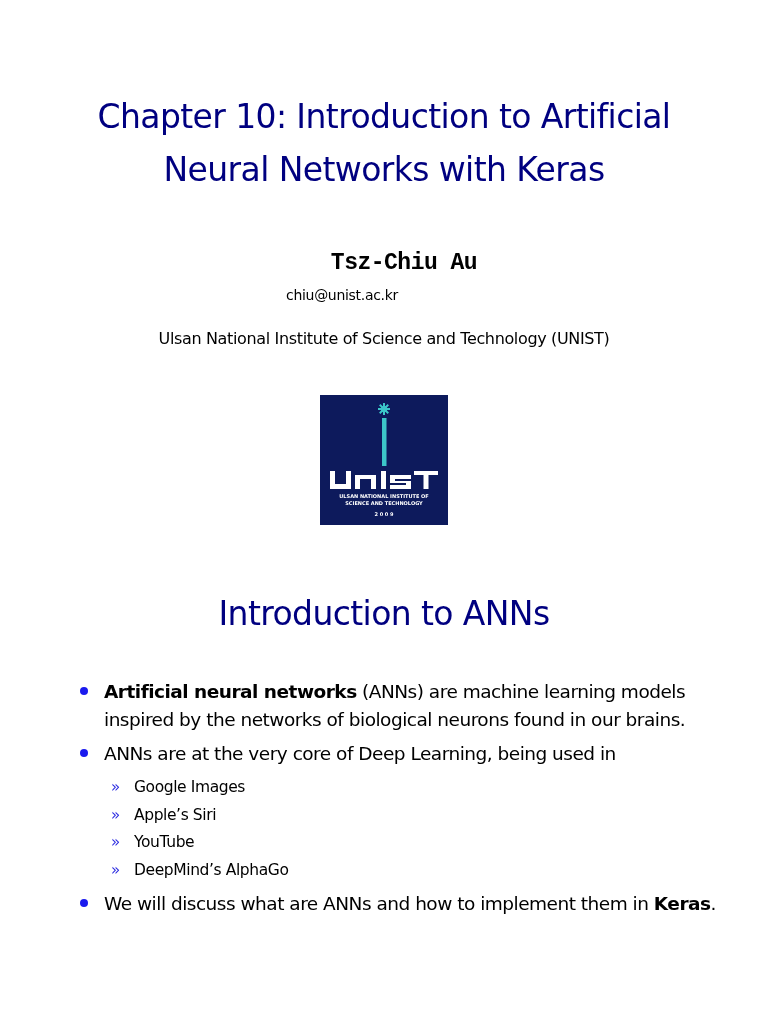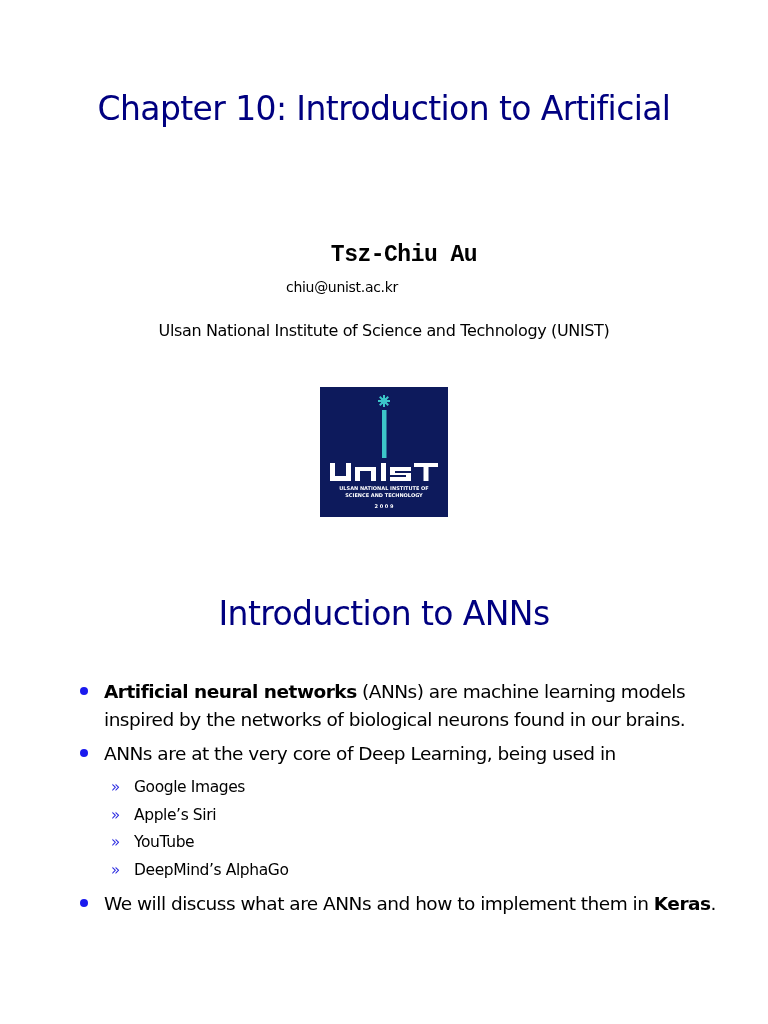--- a/index.html
+++ b/index.html
@@ -13,21 +13,21 @@
       position: relative;
       overflow: hidden;
       font-family: "Liberation Sans", sans-serif;
       color: #000000;
     }
     .slide {
       position: absolute;
       left: 0;
       width: 768px;
     }
-    .slide1 { top: 0; height: 540px; }
+    .slide1 { top: 8px; height: 540px; }
     .slide2 { top: 540px; height: 484px; }
 
     .title {
       position: absolute;
       left: 0;
       width: 768px;
       text-align: center;
       color: #000080;
       font-family: "DejaVu Sans", sans-serif;
       font-weight: normal;
@@ -132,20 +132,21 @@
       color: #2a2ae0;
       font-size: 15px;
     }
   </style>
 </head>
 <body>
 
 <div class="slide slide1">
   <div class="title main-title">
     <div>Chapter 10: Introduction to Artificial</div>
+    <div>Neural Networks with Keras</div>
   </div>
   <div class="author">Tsz-Chiu Au</div>
   <div class="email">chiu@unist.ac.kr</div>
   <div class="affil">
     <div>Ulsan National Institute of Science and Technology (UNIST)</div>
   </div>
   <div class="logo">
     <svg width="128" height="130" viewBox="0 0 128 130">
       <rect x="0" y="0" width="128" height="130" fill="#0d1a5c"></rect>
 

